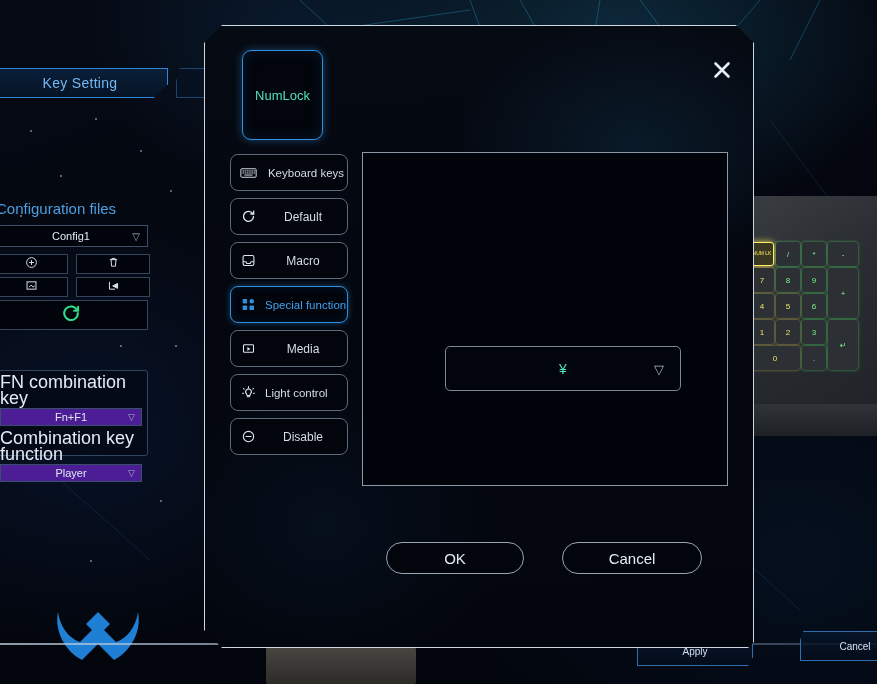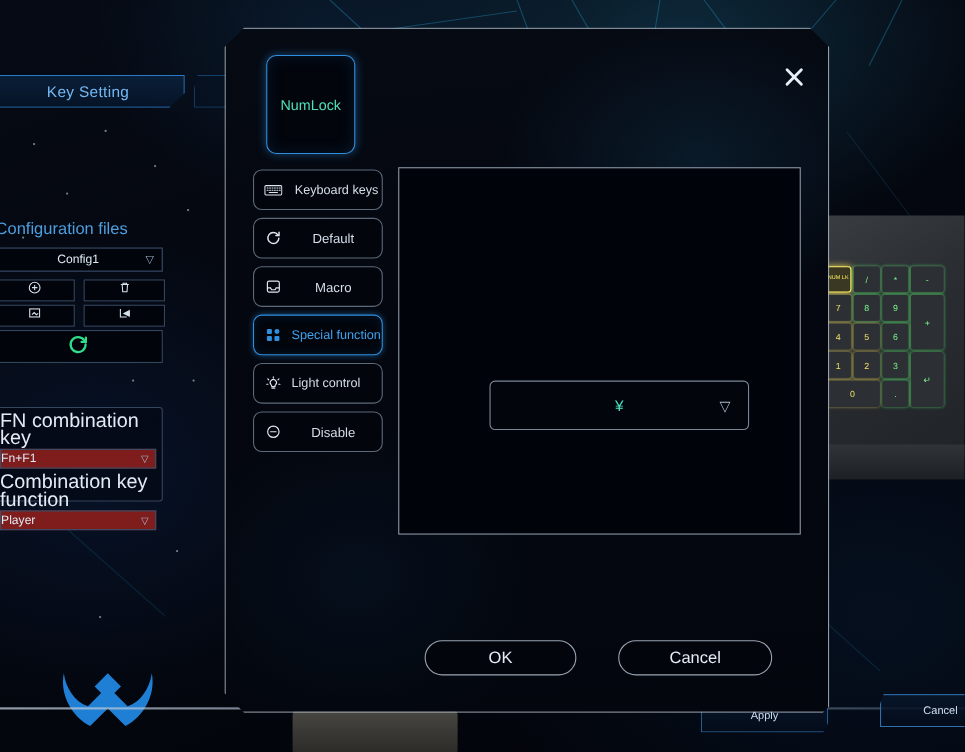--- a/index.html
+++ b/index.html
@@ -77,22 +77,22 @@
   }
 
   .fn-box {
     position:absolute; left:-6px; top:370px; width:154px; height:86px;
     border:1px solid #34455e; border-radius:3px;
     background:rgba(2,6,14,.55);
     padding:3px 5px;
   }
   .fn-label { color:#e3ecf5; font-size:18px; line-height:16px; }
   .fn-select {
-    height:18px; margin:2px 0 4px 0; border:1px solid #3a4f6b; background:#7f1d1d;
-    display:flex; align-items:center; 
+    height:18px; margin:2px 0 4px 0; border:1px solid #3a4f6b; background:#4c1d95;
+    display:flex; align-items:center; justify-content:center;
     color:#dfe9f4; font-size:11px; position:relative;
   }
   .fn-select .caret { position:absolute; right:6px; top:50%; transform:translateY(-50%); color:#9fb3c8; font-size:9px; }
 
   #brand-logo { position:absolute; left:48px; top:598px; width:100px; height:68px; }
 
   
   #device {
     position:absolute; right:0; top:196px; width:137px; height:220px;
   }
@@ -222,21 +222,21 @@
   }
   .func-select .caret {
     position:absolute; right:16px; top:50%; transform:translateY(-50%);
     color:#a9b7c6; font-size:13px;
   }
 
   .modal-btn {
     position:absolute; top:516px; height:32px;
     border:1px solid #9aa5b2; border-radius:16px; background:#02050c;
     display:flex; align-items:center; justify-content:center;
-    color:#e4ecf4; font-size:15px; cursor:pointer;margin-top:40px;
+    color:#e4ecf4; font-size:15px; cursor:pointer;
   }
   #modal-ok { left:181px; width:138px; }
   #modal-cancel { left:357px; width:140px; }
 </style>
 </head>
 <body>
 
 <div id="bg-root">
   <div class="bg-base"></div>
   <svg class="bg-lines" viewBox="0 0 877 684">
@@ -440,20 +440,29 @@
         <svg viewBox="0 0 18 18" width="15" height="15" fill="currentColor">
           <rect x="2" y="2.5" width="5.4" height="5.4" rx="1"></rect>
           <rect x="10.2" y="2.5" width="5.4" height="5.4" rx="2.7"></rect>
           <rect x="2" y="10.2" width="5.4" height="5.4" rx="1"></rect>
           <rect x="10.2" y="10.2" width="5.4" height="5.4" rx="1"></rect>
         </svg>
       </span>
       <span class="mi-label">Special function</span>
     </div>
 
+    <div class="menu-item">
+      <span class="mi-icon">
+        <svg viewBox="0 0 18 18" width="15" height="15" fill="none" stroke="currentColor" stroke-width="1.3">
+          <rect x="3" y="4.5" width="12" height="9" rx="1"></rect>
+          <path d="M7.6 7.2l3.8 2.3-3.8 2.3z" fill="currentColor" stroke="none"></path>
+        </svg>
+      </span>
+      <span class="mi-label">Media</span>
+    </div>
 
 
     <div class="menu-item narrow-label">
       <span class="mi-icon">
         <svg viewBox="0 0 18 18" width="15" height="15" fill="none" stroke="currentColor" stroke-width="1.25" stroke-linecap="round">
           <path d="M6.4 10.4a3.4 3.4 0 1 1 5.2 0c-.7.8-.9 1.3-.9 2.1H7.3c0-.8-.2-1.3-.9-2.1z"></path>
           <path d="M7.4 14.2h3.2"></path>
           <path d="M9 1.8v1.4M2.9 4.1l1 1M15.1 4.1l-1 1M1.8 10h1.3M14.9 10h1.3"></path>
         </svg>
       </span>

